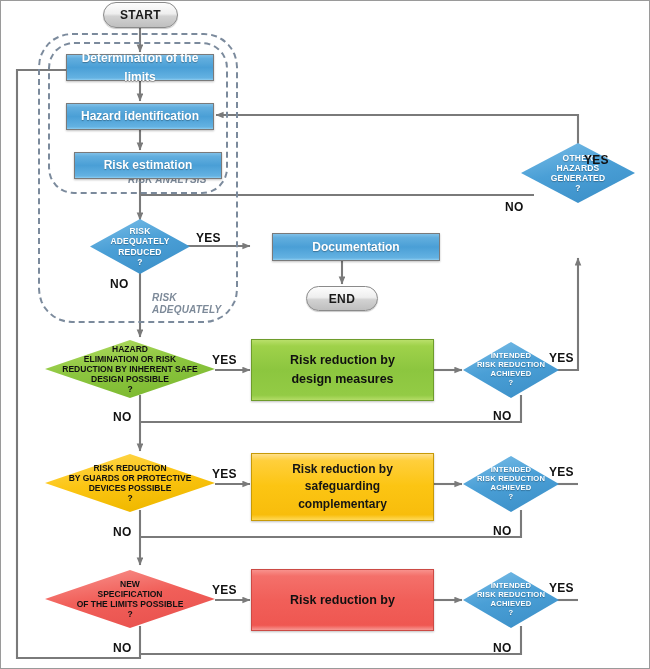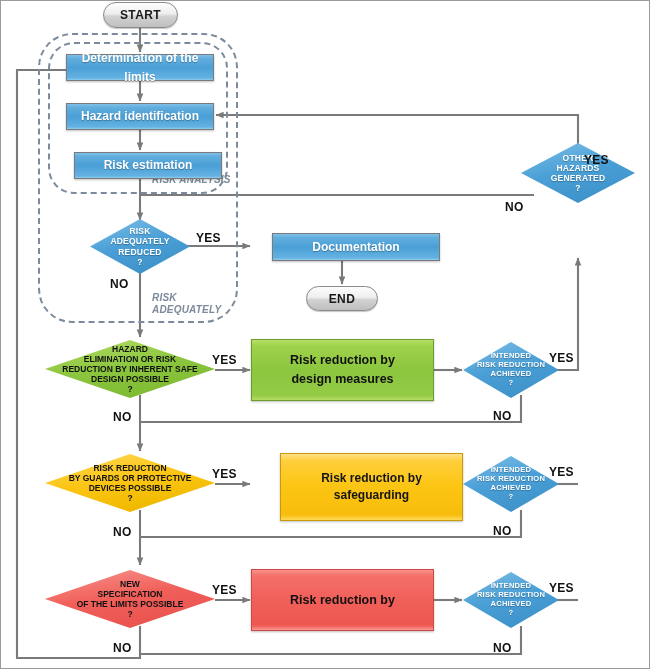--- a/index.html
+++ b/index.html
@@ -117,21 +117,21 @@
 
       <path d="M578,170 L578,115 L216,115" marker-end="url(#arrow)"></path>
 
       <path d="M534,195 L140,195"></path>
     </g>
   </svg>
 
   <div class="region" style="left:38px;top:33px;width:200px;height:290px;"></div>
   <div class="region inner" style="left:48px;top:42px;width:180px;height:152px;"></div>
 
-  <div class="grouplabel" style="left:152px;top:174px;">
+  <div class="grouplabel" style="left:128px;top:174px;">
     <span>RISK ANALYSIS</span>
   </div>
   <div class="grouplabel" style="left:152px;top:292px;">
     <div>RISK</div>
     <div>ADEQUATELY</div>
   </div>
 
   <div class="node terminator" style="left:103px;top:2px;width:75px;height:26px;">
     <span>START</span>
   </div>
@@ -152,23 +152,24 @@
     <span class="lbl">Documentation</span>
   </div>
 
   <div class="node proc green" style="left:251px;top:339px;width:183px;height:62px;">
     <div class="lbl">
       <div>Risk reduction by</div>
       <div>design measures</div>
     </div>
   </div>
 
-  <div class="node proc yellow" style="left:251px;top:453px;width:183px;height:68px;margin-left:29px;">
+  <div class="node proc yellow" style="left:251px;top:453px;width:183px;height:68px;">
     <div class="lbl" style="line-height:1.45;">
       <div>Risk reduction by safeguarding</div>
+      <div>complementary</div>
     </div>
   </div>
 
   <div class="node proc red" style="left:251px;top:569px;width:183px;height:62px;">
     <div class="lbl" style="line-height:2.0;">
       <div>Risk reduction by</div>
     </div>
   </div>
 
   <div class="dia blue" style="left:90px;top:219px;width:100px;height:55px;">

